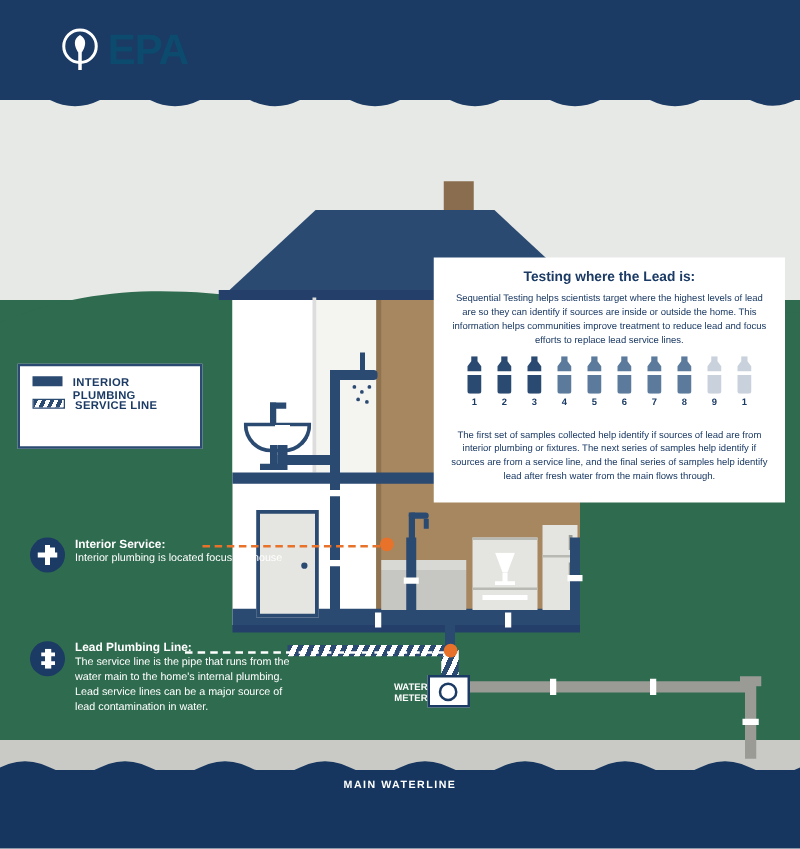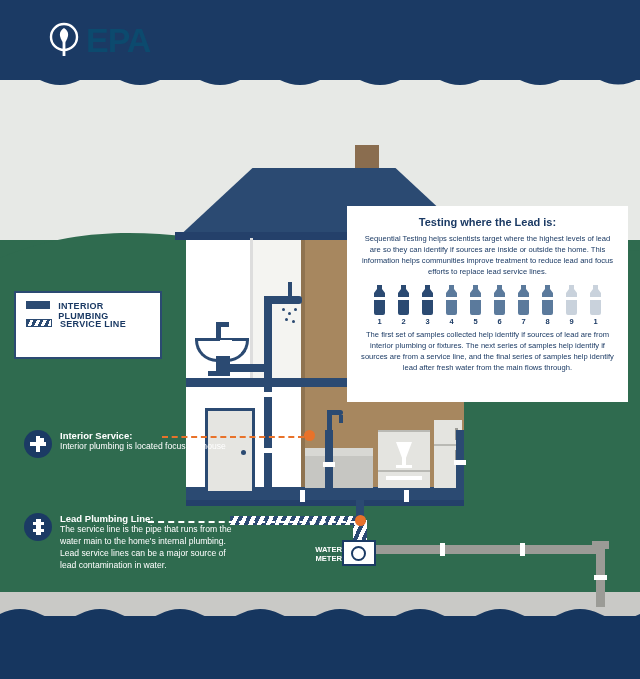--- a/index.html
+++ b/index.html
@@ -108,21 +108,21 @@
 
   
   .panel{position:absolute;left:347px;top:206px;width:281px;height:196px;background:#ffffff;z-index:24;
          padding:10px 12px;box-sizing:border-box;}
   .panel h2{margin:0 0 5px 0;font-size:11px;color:#1b3a64;text-align:center;font-weight:bold;}
   .panel p{margin:0;font-size:7.6px;line-height:1.45;color:#1b3a64;text-align:center;}
   .bottles{display:flex;justify-content:center;gap:3px;margin:8px 0 2px 0;}
   .bottle-wrap{display:flex;flex-direction:column;align-items:center;width:21px;}
   .bottle{width:15px;height:30px;position:relative;}
   .bottle-num{font-size:7.5px;color:#1b3a64;margin-top:2px;font-weight:bold;}
-  .panel p.second{margin-top:3px;}
+  .panel p.second{margin-top:16px;}
 
   
   .callout{position:absolute;z-index:23;}
   .callout-icon{position:absolute;width:28px;height:28px;border-radius:50%;background:#1b3a64;z-index:24;}
   .callout-title{font-size:9.5px;font-weight:bold;color:#ffffff;}
   .callout-text{font-size:8.6px;line-height:1.38;color:#ffffff;width:168px;}
 
   
   .meter-box{position:absolute;left:342px;top:540px;width:30px;height:22px;background:#ffffff;border:2px solid #1b3a64;z-index:21;}
   .meter-dial{position:absolute;left:351px;top:546px;width:11px;height:11px;border-radius:50%;border:2px solid #1b3a64;z-index:22;}
@@ -143,20 +143,21 @@
 
   <svg class="hill" viewBox="0 0 640 120" preserveAspectRatio="none">
     <path d="M0,58 C90,20 170,34 250,44 C340,56 420,30 520,40 C580,46 615,52 640,50 L640,120 L0,120 Z" fill="#2f6b4f"></path>
   </svg>
 
   <div class="band street"></div>
   <div class="band underground"></div>
   <svg class="mw-wave" viewBox="0 0 640 24" preserveAspectRatio="none">
     <path d="M0,14 Q20,4 40,14 T80,14 T120,14 T160,14 T200,14 T240,14 T280,14 T320,14 T360,14 T400,14 T440,14 T480,14 T520,14 T560,14 T600,14 T640,14 L640,24 L0,24 Z" fill="#16365f"></path>
   </svg>
+  <div class="mw-label">MAIN WATERLINE</div>
 
   <div class="header"></div>
   <svg class="header-wave" viewBox="0 0 640 28" preserveAspectRatio="none">
     <path d="M0,0 L640,0 L640,6 Q620,18 600,8 T560,8 T520,8 T480,8 T440,8 T400,8 T360,8 T320,8 T280,8 T240,8 T200,8 T160,8 T120,8 T80,8 T40,8 T0,8 Z" fill="#1b3a64"></path>
   </svg>
 
   <div class="epa-logo">
     <svg class="epa-mark" viewBox="0 0 32 36">
       <circle cx="16" cy="15" r="13" fill="none" stroke="#ffffff" stroke-width="2.4"></circle>
       <path d="M16 6 C11 9 10 14 16 22 C22 14 21 9 16 6 Z" fill="#ffffff"></path>

